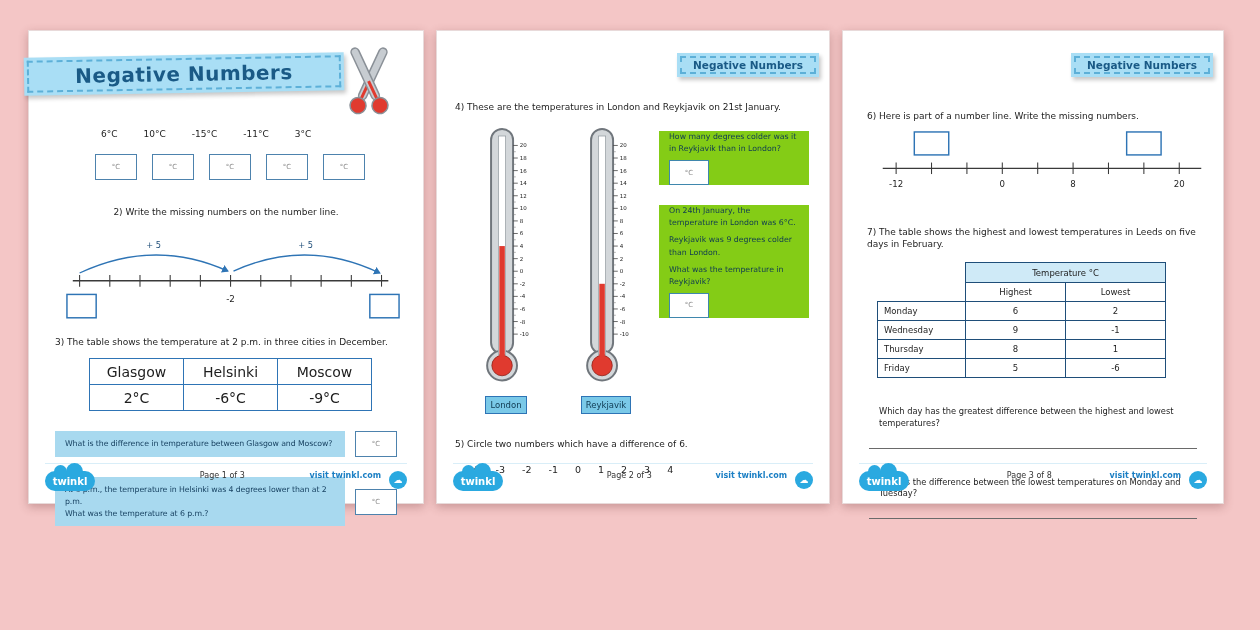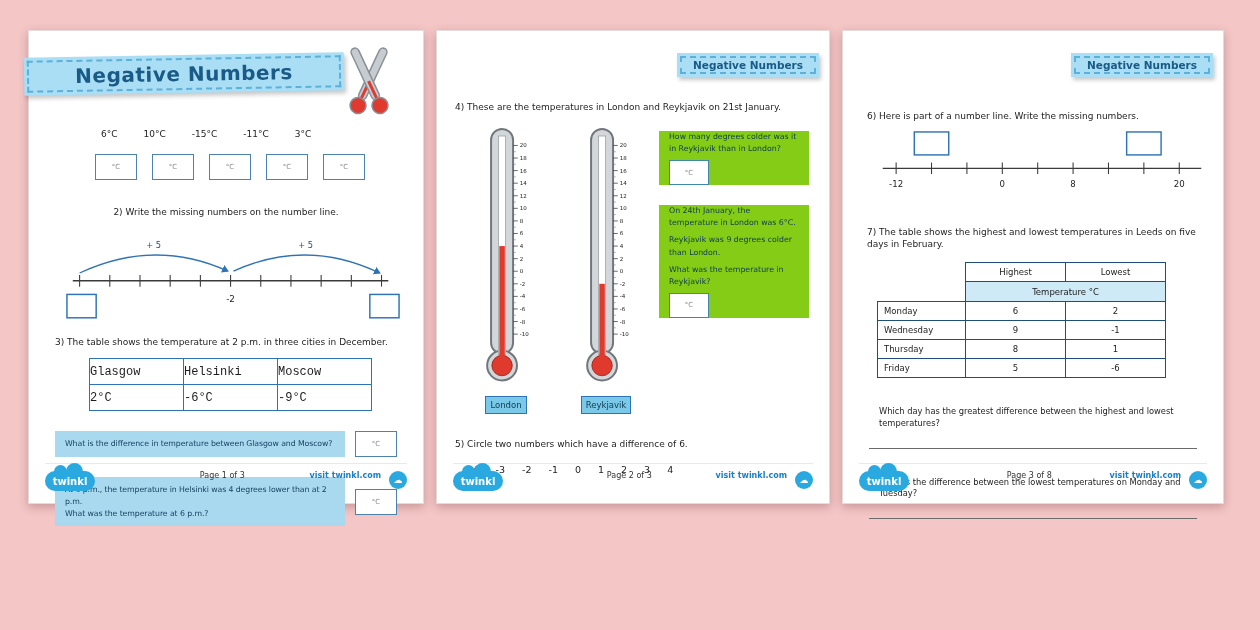--- a/index.html
+++ b/index.html
@@ -42,21 +42,21 @@
   svg text { font-family:"DejaVu Sans","Liberation Sans",sans-serif; }
   .nl { display:block; margin:6px 0 0 10px; }
   .nl .base { stroke:#3a3a3a; stroke-width:1.4; }
   .nl .ticks line { stroke:#3a3a3a; stroke-width:1.1; }
   .nl .arc { stroke:#2e74b5; stroke-width:1.4; fill:none; marker-end:url(#arr); }
   .nl .arc-label { font-size:8.5px; fill:#1f4e79; }
   .nl .nl-box { fill:#fff; stroke:#2e74b5; stroke-width:1.5; }
   .nl .nl-num { font-size:9px; fill:#1d1d1d; }
 
   .t1 { border-collapse:collapse; margin:10px 0 0 34px; }
-  .t1 td { border:1.5px solid #2e74b5; width:94px; height:26px; font-size:12px; color:#1d1d1d;font-family:Liberation Mono, monospace; }
+  .t1 td { border:1.5px solid #2e74b5; width:94px; height:26px; text-align:center; font-size:14px; color:#1d1d1d; }
 
   .bar-row { display:flex; align-items:center; gap:10px; margin-top:20px; }
   .bluebar { flex:1; background:#a8d9ef; padding:7px 10px; color:#143e5e; }
   .bluebar p { font-size:7.8px; letter-spacing:-.1px; line-height:1.5; }
 
   
   .thermo-zone { display:flex; margin-top:12px; }
   .thermo-col { width:74px; margin-left:14px; text-align:center; }
   .thermo-col + .thermo-col { margin-left:26px; }
   .thermo { width:74px; height:261px; display:block; }
@@ -421,26 +421,26 @@
         <text class="nl-num" x="205" y="62" text-anchor="middle">8</text>
         <text class="nl-num" x="316" y="62" text-anchor="middle">20</text>
       </svg>
 
       <p class="q" style="margin-top:26px">7) The table shows the highest and lowest temperatures in Leeds on five days in February.</p>
 
       <table class="t3">
         <tbody>
             <tr>
           <td class="nb"></td>
+          <td class="head" colspan="2">Temperature °C</td>
+        </tr>
+        <tr>
+          <td class="nb"></td>
           <td class="val">Highest</td>
           <td class="val">Lowest</td>
-        </tr>
-        <tr>
-          <td class="nb"></td>
-          <td class="head" colspan="2">Temperature °C</td>
         </tr>
         <tr>
           <td class="day">Monday</td>
           <td class="val">6</td>
           <td class="val">2</td>
         </tr>
         <tr>
           <td class="day">Wednesday</td>
           <td class="val">9</td>
           <td class="val">-1</td>

